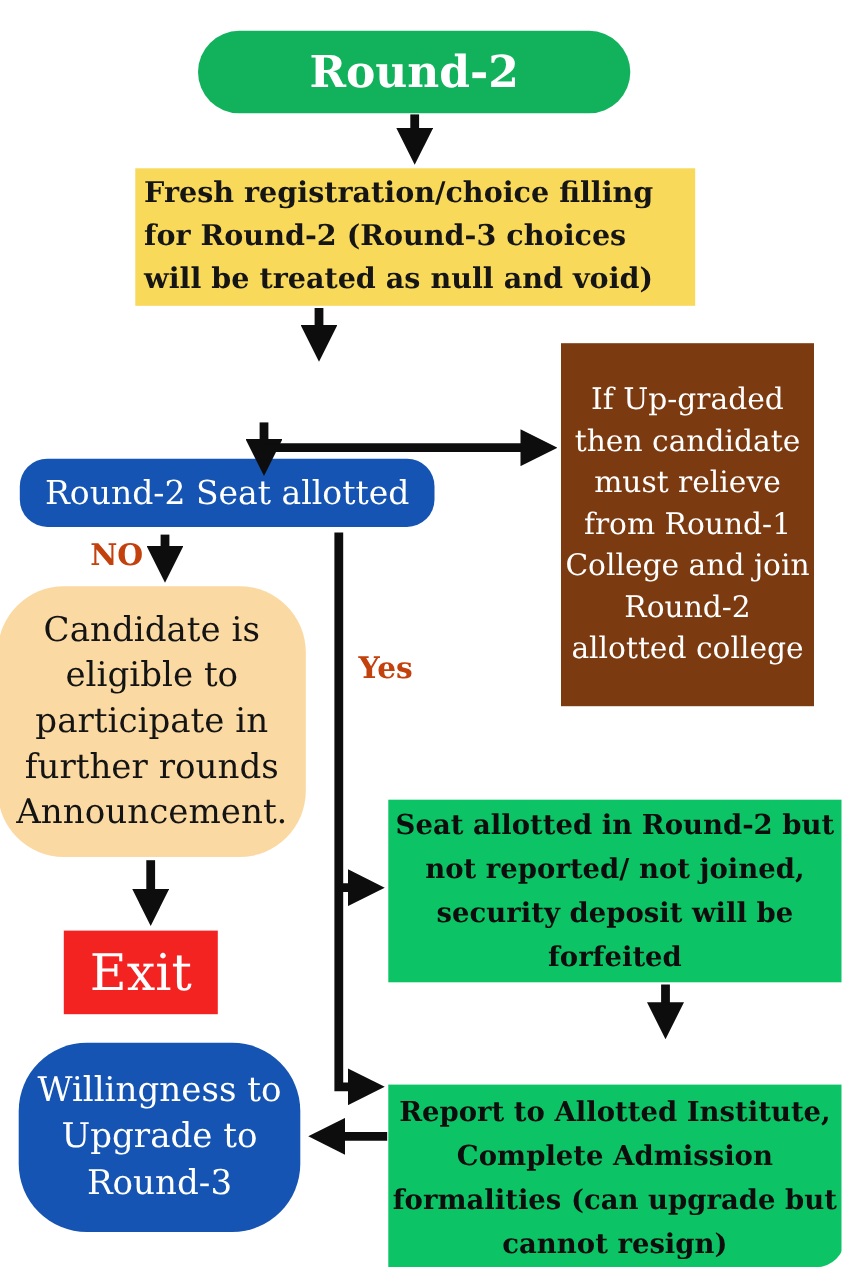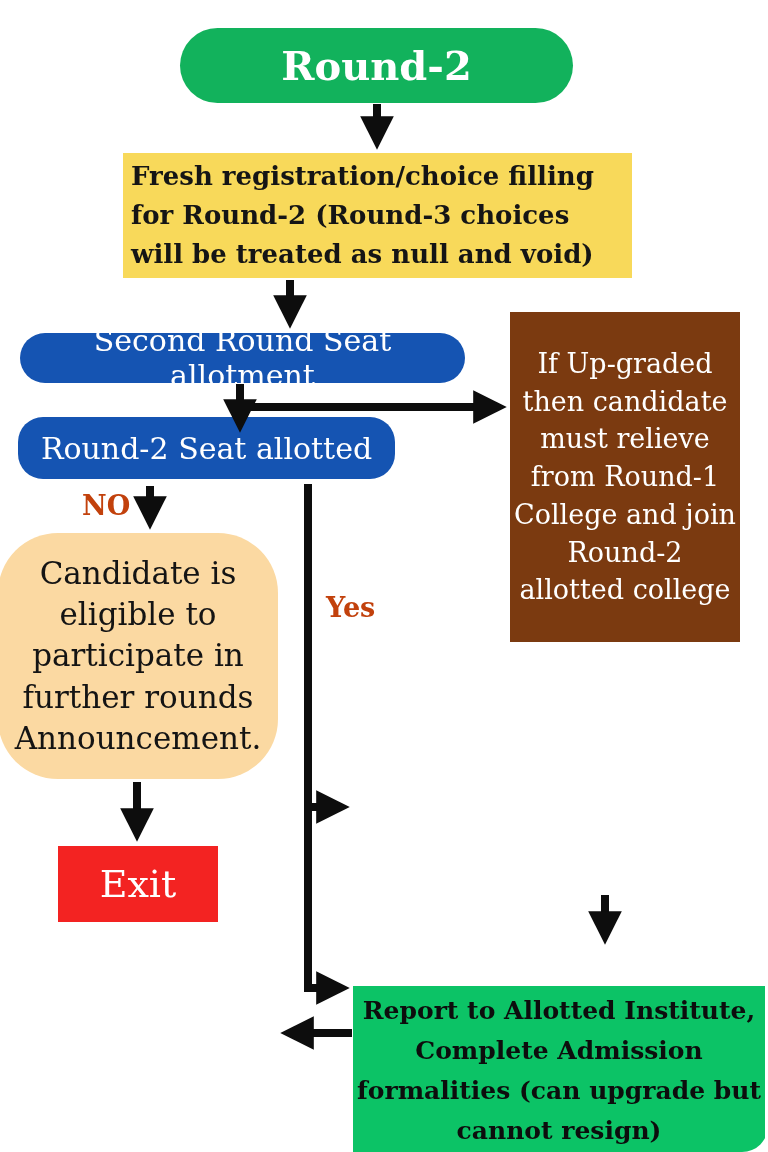--- a/index.html
+++ b/index.html
@@ -35,22 +35,22 @@
     left:510px; top:312px; width:230px; height:330px;
     background:#7b3a10; color:#ffffff;
     font-size:27px; line-height:1.4; padding:0 4px;
   }
   .peach-box {
     left:-2px; top:533px; width:280px; height:246px;
     background:#fbd9a2; border-radius:60px;
     font-size:31px; line-height:1.33; color:#141414;
   }
   .exit-box {
-    left:58px; top:846px; width:160px; height:76px;
-    background:#f32322; color:#ffffff; font-size:38px;
+    left:58px; top:846px; width:140px; height:76px;
+    background:#f32322; color:#ffffff; font-size:46px;
   }
   .green-box {
     background:#0cc366; color:#0d0d0d;
     font-size:25px; font-weight:bold; line-height:1.6; padding:0 2px;
   }
   .green-top { left:353px; top:727px; width:412px; height:166px; }
   .green-bottom { left:353px; top:986px; width:412px; height:170px; }
   .blue-round {
     left:17px; top:948px; width:256px; height:172px;
     background:#1554b2; border-radius:62px;
@@ -84,31 +84,32 @@
     <path d="M308,484 L308,988 L338,988" stroke="#0d0d0d" stroke-width="8" fill="none" marker-end="url(#ah)"></path>
     <path d="M308,807 L338,807" stroke="#0d0d0d" stroke-width="8" fill="none" marker-end="url(#ah)"></path>
     <path d="M605,895 L605,933" stroke="#0d0d0d" stroke-width="8" fill="none" marker-end="url(#ah)"></path>
     <path d="M352,1033 L292,1033" stroke="#0d0d0d" stroke-width="8" fill="none" marker-end="url(#ah)"></path>
   </svg>
 
   <div class="node start-pill">Round-2</div>
 
   <div class="node yellow-box">Fresh registration/choice filling for Round-2 (Round-3 choices will be treated as null and void)</div>
 
-  <div class="node blue-pill pill-second">Second Round Seat allotment</div>
 
   <div class="node blue-pill pill-allotted">Round-2 Seat allotted</div>
 
   <div class="node brown-box">If Up-graded then candidate must relieve from Round-1 College and join Round-2 allotted college</div>
 
   <div class="node peach-box">Candidate is eligible to participate in further rounds Announcement.</div>
 
   <div class="node exit-box">Exit</div>
 
+  <div class="node green-box green-top">Seat allotted in Round-2 but not reported/ not joined, security deposit will be forfeited</div>
 
   <div class="node green-box green-bottom">Report to Allotted Institute, Complete Admission formalities (can upgrade but cannot resign)</div>
 
+  <div class="node blue-round">Willingness to Upgrade to Round-3</div>
 
   <div class="edge-label label-no">NO</div>
 
   <div class="edge-label label-yes">Yes</div>
 
 </div>
 
 </body></html>

